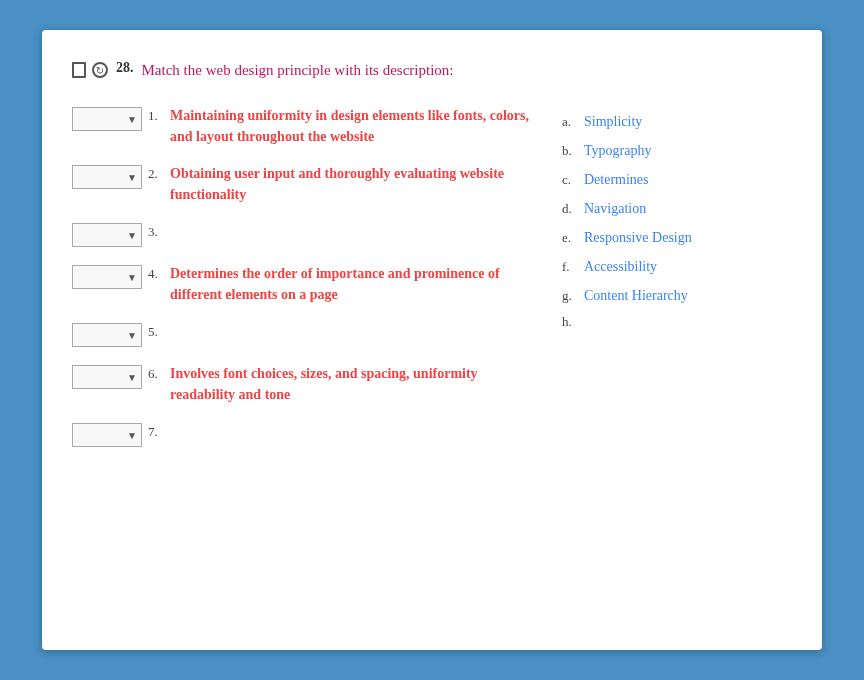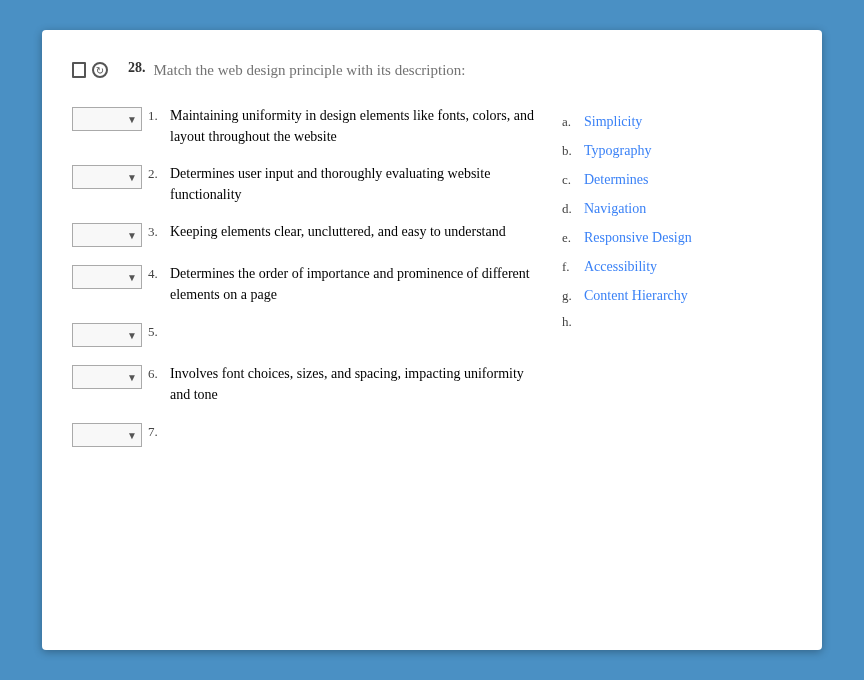--- a/index.html
+++ b/index.html
@@ -61,26 +61,25 @@
       justify-content: center;
       font-size: 10px;
       color: #555;
     }
 
     .question-number {
       font-size: 14px;
       font-weight: bold;
       color: #333;
       flex-shrink: 0;
-      margin-left: 12px;
     }
 
     .question-text {
       font-size: 15px;
-      color: #737373;
+      color: #be185d;
       line-height: 1.4;
     }
 
     .content-area {
       display: flex;
       gap: 20px;
     }
 
     .left-column {
       flex: 1;
@@ -126,23 +125,24 @@
     .item-number {
       font-size: 13px;
       color: #444;
       flex-shrink: 0;
       margin-top: 3px;
       min-width: 16px;
     }
 
     .item-text {
       font-size: 14px;
-      color: #000000;
+      color: #ef4444;
       line-height: 1.5;
       flex: 1;
+      font-weight: bold;
     }
 
     .choice-item {
       display: flex;
       align-items: baseline;
       gap: 6px;
       padding: 2px 0;
     }
 
     .choice-letter {
@@ -182,29 +182,28 @@
         </div>
         <span class="item-number">1.</span>
         <span class="item-text">Maintaining uniformity in design elements like fonts, colors, and layout throughout the website</span>
       </div>
 
       <div class="match-item">
         <div class="dropdown-box">
           <span class="dropdown-arrow">▼</span>
         </div>
         <span class="item-number">2.</span>
-        <span class="item-text">Determines user input and thoroughly evaluating website functionality</span>
+        <span class="item-text">Obtaining user input and thoroughly evaluating website functionality</span>
       </div>
 
       <div class="match-item">
         <div class="dropdown-box">
           <span class="dropdown-arrow">▼</span>
         </div>
         <span class="item-number">3.</span>
-        <span class="item-text">Keeping elements clear, uncluttered, and easy to understand</span>
       </div>
 
       <div class="match-item">
         <div class="dropdown-box">
           <span class="dropdown-arrow">▼</span>
         </div>
         <span class="item-number">4.</span>
         <span class="item-text">Determines the order of importance and prominence of different elements on a page</span>
       </div>
 
@@ -213,21 +212,21 @@
           <span class="dropdown-arrow">▼</span>
         </div>
         <span class="item-number">5.</span>
       </div>
 
       <div class="match-item">
         <div class="dropdown-box">
           <span class="dropdown-arrow">▼</span>
         </div>
         <span class="item-number">6.</span>
-        <span class="item-text">Involves font choices, sizes, and spacing, impacting uniformity and tone</span>
+        <span class="item-text">Involves font choices, sizes, and spacing, uniformity readability and tone</span>
       </div>
 
       <div class="match-item">
         <div class="dropdown-box">
           <span class="dropdown-arrow">▼</span>
         </div>
         <span class="item-number">7.</span>
       </div>
 
     </div>

